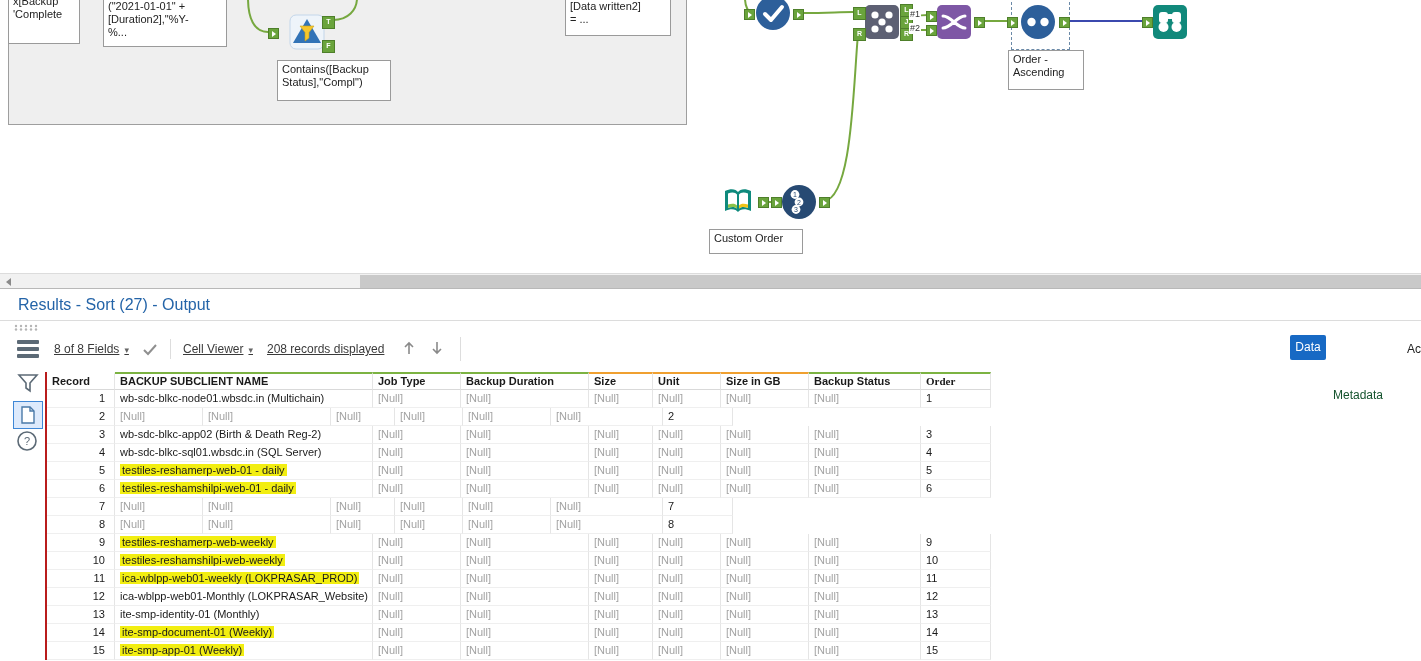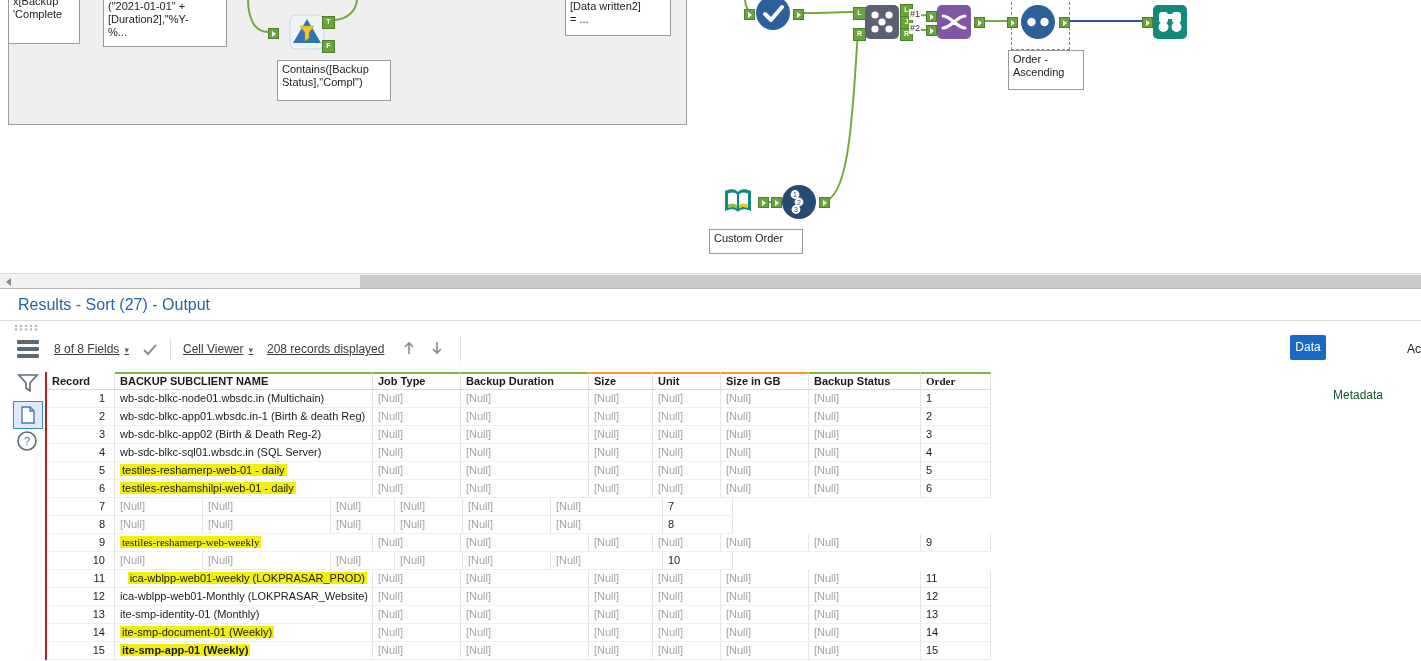--- a/index.html
+++ b/index.html
@@ -289,21 +289,20 @@
           <div class="gcell nul" style="width: 88px;">[Null]</div>
           <div class="gcell nul" style="width: 128px;">[Null]</div>
           <div class="gcell nul" style="width: 64px;">[Null]</div>
           <div class="gcell nul" style="width: 68px;">[Null]</div>
           <div class="gcell nul" style="width: 88px;">[Null]</div>
           <div class="gcell nul" style="width: 112px;">[Null]</div>
           <div class="gcell" style="width: 70px;">1</div>
         </div>
         <div class="grow">
           <div class="gcell rec" style="width: 68px;">2</div>
-          <div class="gcell" style="width: 258px;"><span>wb-sdc-blkc-app01.wbsdc.in-1 (Birth &amp; death Reg)</span></div>
           <div class="gcell nul" style="width: 88px;">[Null]</div>
           <div class="gcell nul" style="width: 128px;">[Null]</div>
           <div class="gcell nul" style="width: 64px;">[Null]</div>
           <div class="gcell nul" style="width: 68px;">[Null]</div>
           <div class="gcell nul" style="width: 88px;">[Null]</div>
           <div class="gcell nul" style="width: 112px;">[Null]</div>
           <div class="gcell" style="width: 70px;">2</div>
         </div>
         <div class="grow">
           <div class="gcell rec" style="width: 68px;">3</div>
@@ -364,42 +363,43 @@
           <div class="gcell nul" style="width: 88px;">[Null]</div>
           <div class="gcell nul" style="width: 128px;">[Null]</div>
           <div class="gcell nul" style="width: 64px;">[Null]</div>
           <div class="gcell nul" style="width: 68px;">[Null]</div>
           <div class="gcell nul" style="width: 88px;">[Null]</div>
           <div class="gcell nul" style="width: 112px;">[Null]</div>
           <div class="gcell" style="width: 70px;">8</div>
         </div>
         <div class="grow">
           <div class="gcell rec" style="width: 68px;">9</div>
-          <div class="gcell" style="width: 258px; font-family: Liberation Serif, serif;"><span class="hl">testiles-reshamerp-web-weekly</span></div>
+          <div class="gcell" style="width: 258px;"><span class="hl">testiles-reshamerp-web-weekly</span></div>
           <div class="gcell nul" style="width: 88px;">[Null]</div>
           <div class="gcell nul" style="width: 128px;">[Null]</div>
           <div class="gcell nul" style="width: 64px;">[Null]</div>
           <div class="gcell nul" style="width: 68px;">[Null]</div>
           <div class="gcell nul" style="width: 88px;">[Null]</div>
           <div class="gcell nul" style="width: 112px;">[Null]</div>
           <div class="gcell" style="width: 70px;">9</div>
         </div>
         <div class="grow">
           <div class="gcell rec" style="width: 68px;">10</div>
+          <div class="gcell" style="width: 258px;"><span class="hl">testiles-reshamshilpi-web-weekly</span></div>
           <div class="gcell nul" style="width: 88px;">[Null]</div>
           <div class="gcell nul" style="width: 128px;">[Null]</div>
           <div class="gcell nul" style="width: 64px;">[Null]</div>
           <div class="gcell nul" style="width: 68px;">[Null]</div>
           <div class="gcell nul" style="width: 88px;">[Null]</div>
           <div class="gcell nul" style="width: 112px;">[Null]</div>
           <div class="gcell" style="width: 70px;">10</div>
         </div>
         <div class="grow">
           <div class="gcell rec" style="width: 68px;">11</div>
-          <div class="gcell" style="width: 258px; text-align: right;"><span class="hl">ica-wblpp-web01-weekly (LOKPRASAR_PROD)</span></div>
+          <div class="gcell" style="width: 258px;"><span class="hl">ica-wblpp-web01-weekly (LOKPRASAR_PROD)</span></div>
           <div class="gcell nul" style="width: 88px;">[Null]</div>
           <div class="gcell nul" style="width: 128px;">[Null]</div>
           <div class="gcell nul" style="width: 64px;">[Null]</div>
           <div class="gcell nul" style="width: 68px;">[Null]</div>
           <div class="gcell nul" style="width: 88px;">[Null]</div>
           <div class="gcell nul" style="width: 112px;">[Null]</div>
           <div class="gcell" style="width: 70px;">11</div>
         </div>
         <div class="grow">
           <div class="gcell rec" style="width: 68px;">12</div>
@@ -429,21 +429,21 @@
           <div class="gcell nul" style="width: 88px;">[Null]</div>
           <div class="gcell nul" style="width: 128px;">[Null]</div>
           <div class="gcell nul" style="width: 64px;">[Null]</div>
           <div class="gcell nul" style="width: 68px;">[Null]</div>
           <div class="gcell nul" style="width: 88px;">[Null]</div>
           <div class="gcell nul" style="width: 112px;">[Null]</div>
           <div class="gcell" style="width: 70px;">14</div>
         </div>
         <div class="grow">
           <div class="gcell rec" style="width: 68px;">15</div>
-          <div class="gcell" style="width: 258px; font-weight: bold;"><span class="hl">ite-smp-app-01 (Weekly)</span></div>
+          <div class="gcell" style="width: 258px;"><span class="hl">ite-smp-app-01 (Weekly)</span></div>
           <div class="gcell nul" style="width: 88px;">[Null]</div>
           <div class="gcell nul" style="width: 128px;">[Null]</div>
           <div class="gcell nul" style="width: 64px;">[Null]</div>
           <div class="gcell nul" style="width: 68px;">[Null]</div>
           <div class="gcell nul" style="width: 88px;">[Null]</div>
           <div class="gcell nul" style="width: 112px;">[Null]</div>
           <div class="gcell" style="width: 70px;">15</div>
         </div>
       </div>
   </div>

